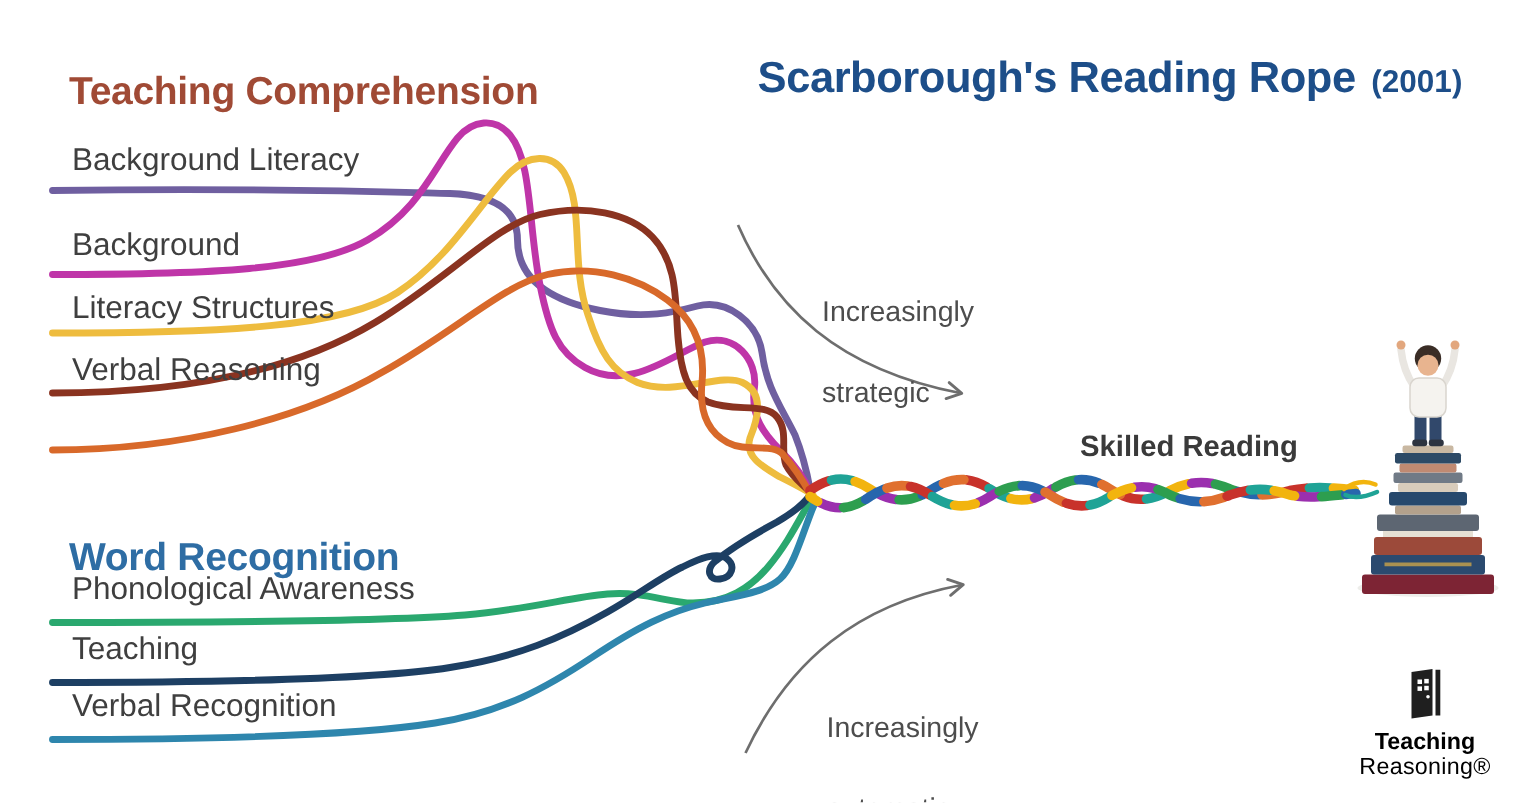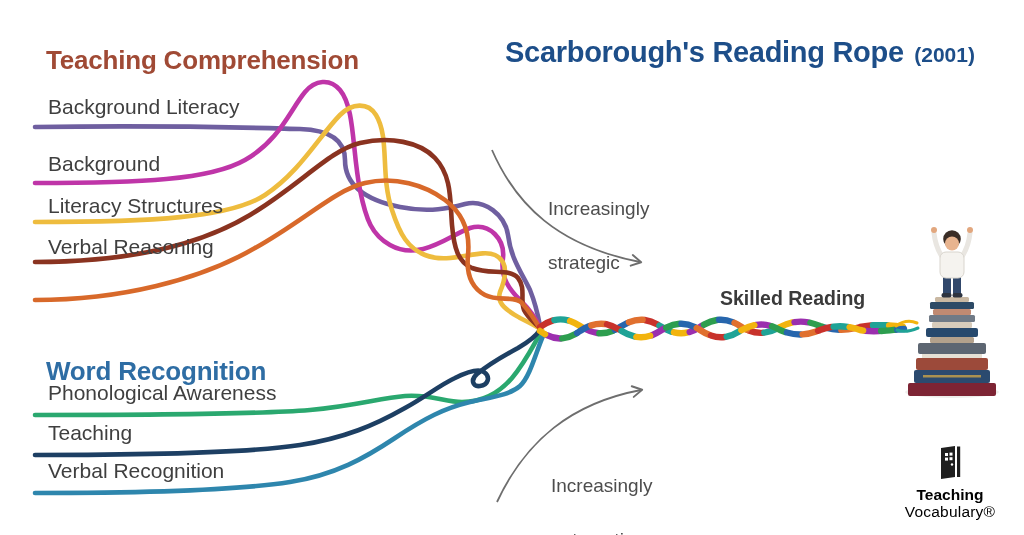--- a/index.html
+++ b/index.html
@@ -138,16 +138,16 @@
     <svg class="door" width="30" height="36" viewBox="0 0 30 36">
       <path d="M 6,4 L 20,2 L 20,33 L 6,35 Z" fill="#1f1f1f"></path>
       <rect x="22" y="2.5" width="3.2" height="30.5" fill="#1f1f1f"></rect>
       <rect x="10" y="9" width="3" height="3" fill="#fff"></rect>
       <rect x="14.5" y="8.6" width="3" height="3" fill="#fff"></rect>
       <rect x="10" y="13.6" width="3" height="3" fill="#fff"></rect>
       <rect x="14.5" y="13.2" width="3" height="3" fill="#fff"></rect>
       <circle cx="17" cy="20.5" r="1.2" fill="#fff"></circle>
     </svg>
     <div class="l1">Teaching</div>
-    <div class="l2">Vocabulary®</div>
+    <div class="l2">Reasoning®</div>
   </div>
 
 </div>
 
 </body></html>

